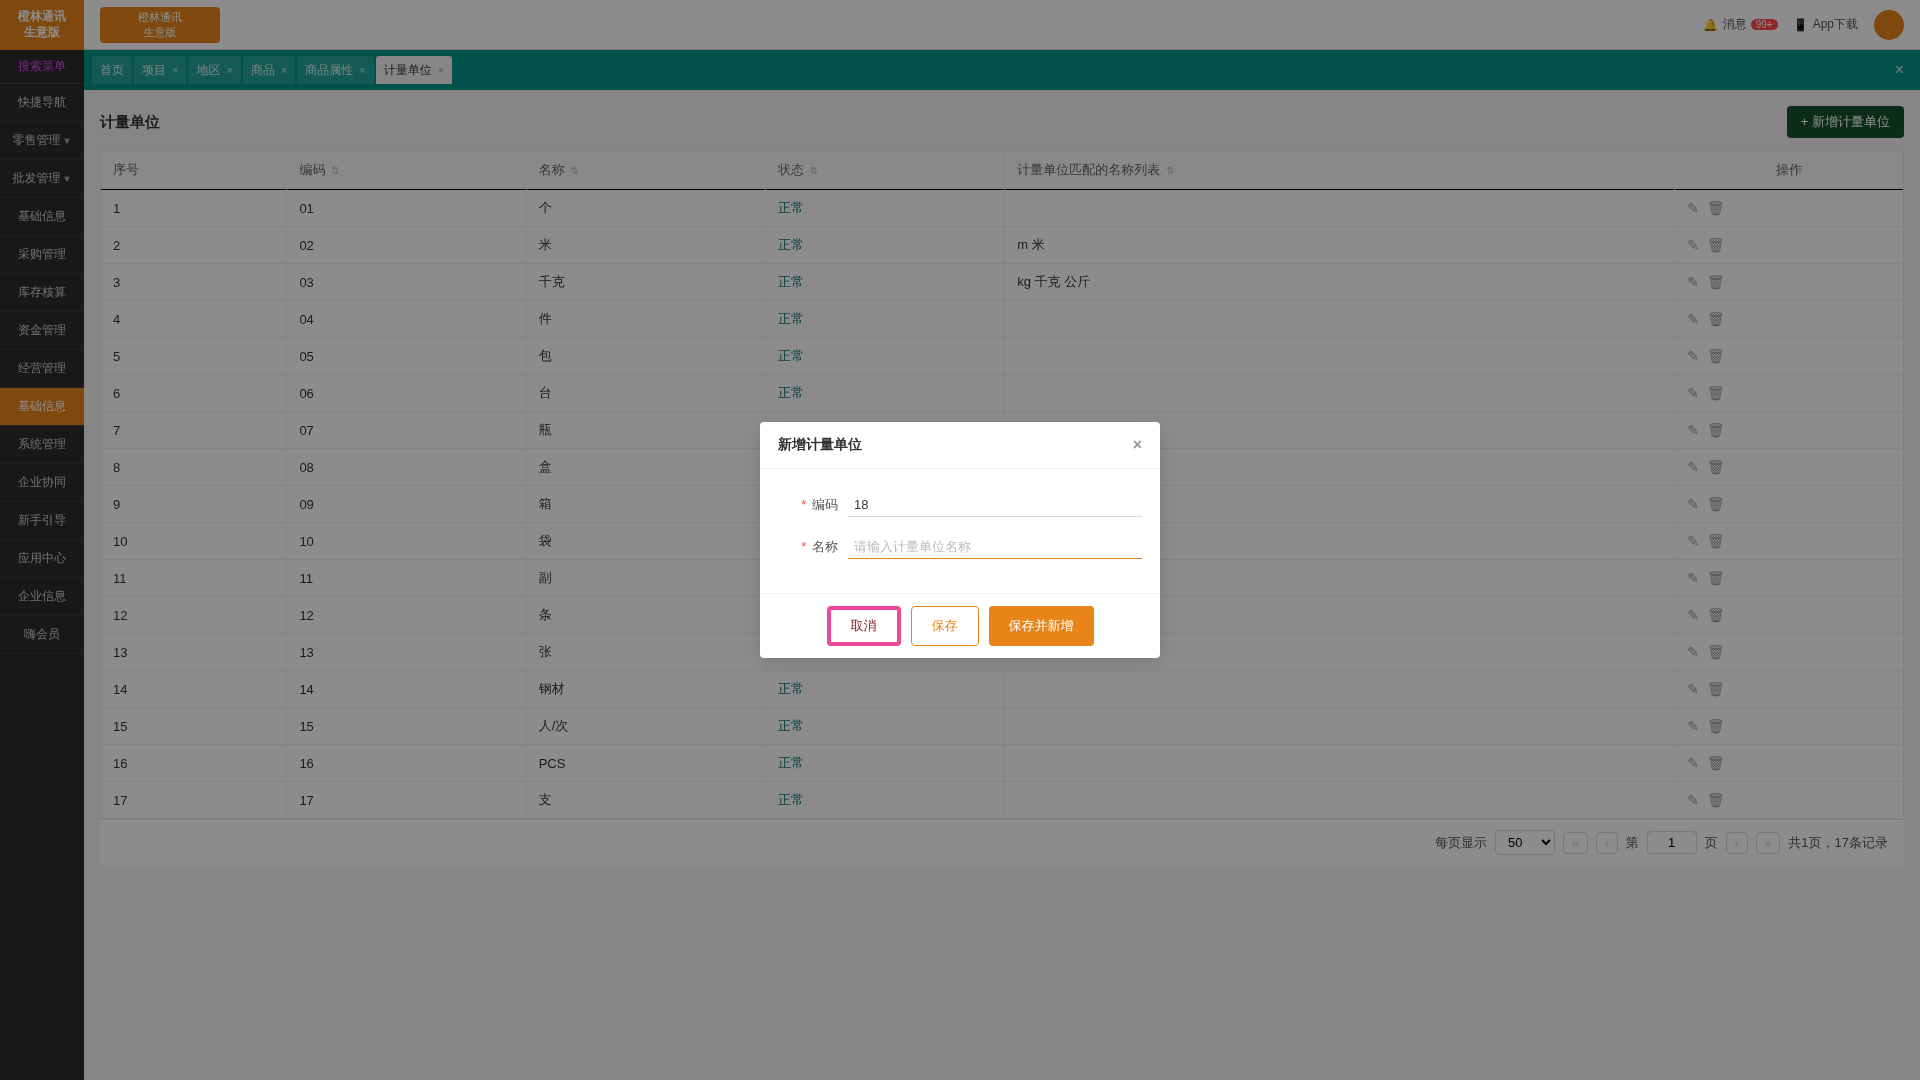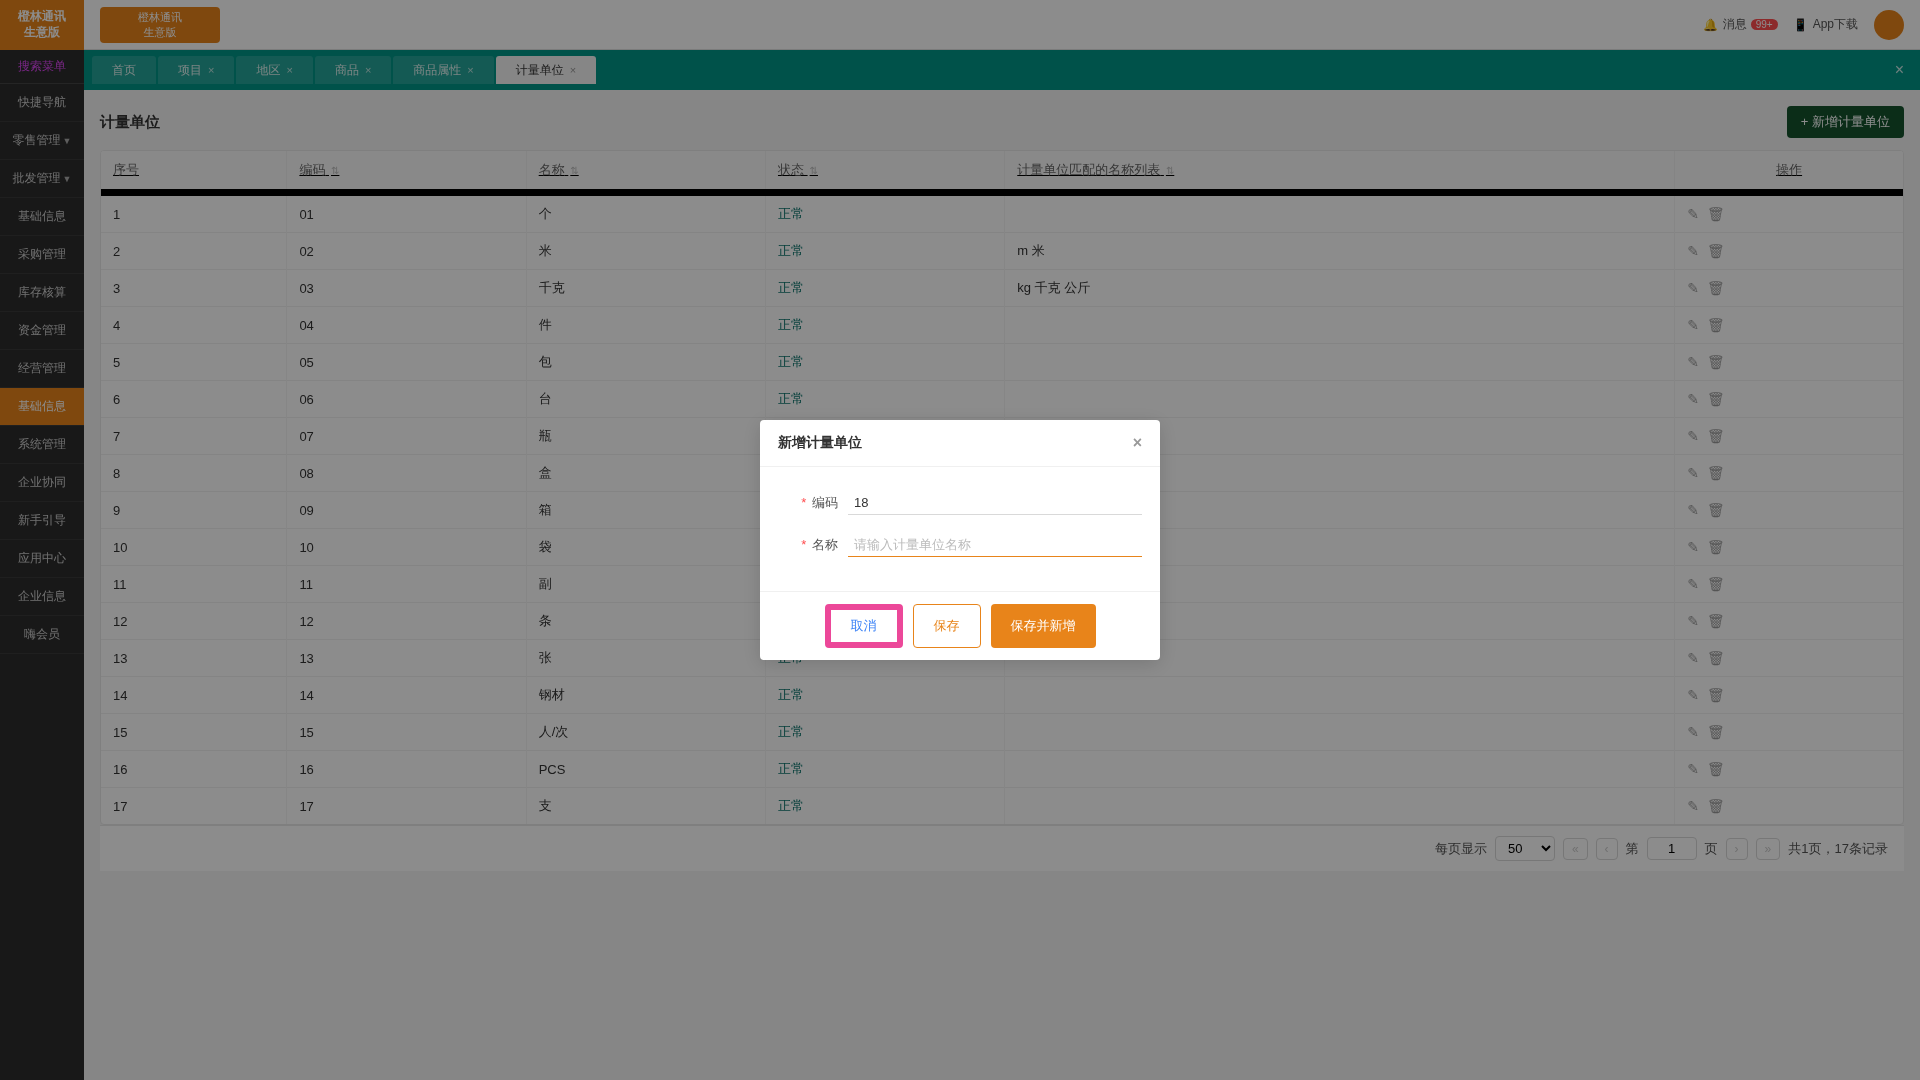--- a/index.html
+++ b/index.html
@@ -130,21 +130,21 @@
       background: #009688;
       display: flex;
       align-items: center;
       padding: 0 8px;
       gap: 2px;
       flex-shrink: 0;
       position: relative;
     }
     .tab {
       height: 28px;
-      padding: 0 20px;
+      padding: 0 8px;
       border-radius: 3px 3px 0 0;
       display: flex;
       align-items: center;
       gap: 6px;
       font-size: 12px;
       cursor: pointer;
       color: rgba(255,255,255,0.85);
       background: rgba(255,255,255,0.15);
     }
     .tab.active {
@@ -202,22 +202,21 @@
       overflow: hidden;
       border: 1px solid #e8e8e8;
     }
     table {
       width: 100%;
       border-collapse: collapse;
       font-size: 13px;
     }
     thead tr {
       background: #fafafa;
-      border-bottom: 7px solid #000000;
-      text-decoration: underline;
+      border-bottom: 1px solid #000000;
     }
     thead th {
       padding: 10px 12px;
       text-align: left;
       color: #666;
       font-weight: 500;
       border-right: 1px solid #f0f0f0;
     }
     thead th:last-child { border-right: none; text-align: center; }
     tbody tr {
@@ -355,23 +354,23 @@
     }
     .form-input::placeholder { color: #bbb; }
     .modal-footer {
       padding: 12px 18px;
       display: flex;
       justify-content: center;
       gap: 10px;
       border-top: 1px solid #f0f0f0;
     }
     .btn-cancel {
-      border: 6px solid #ec4899;
+      border: 4px solid #ec4899;
       background: white;
-      color: #3b82f6;
+      color: #7f1d1d;
       padding: 7px 20px;
       border-radius: 4px;
       cursor: pointer;
       font-size: 13px;
     }
     .btn-save {
       border: 1px solid #e8841a;
       background: white;
       color: #e8841a;
       padding: 7px 20px;

